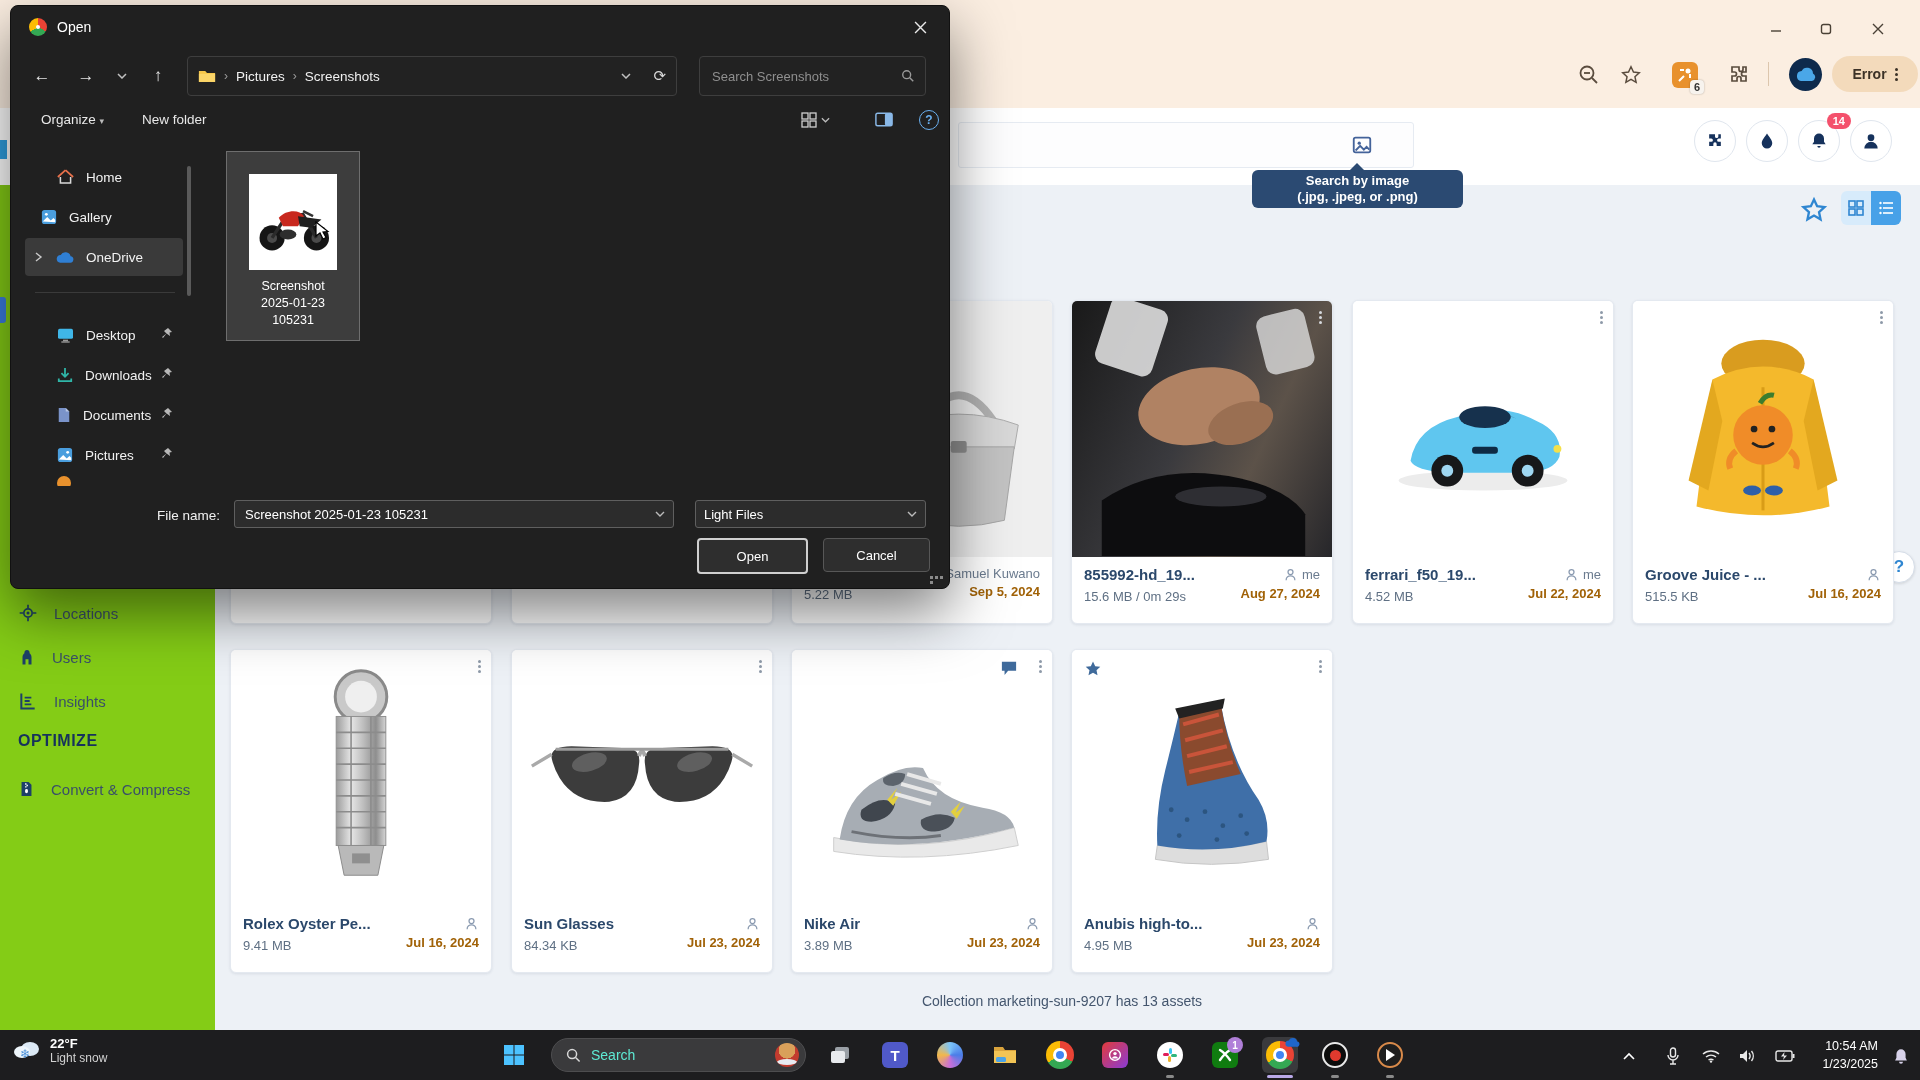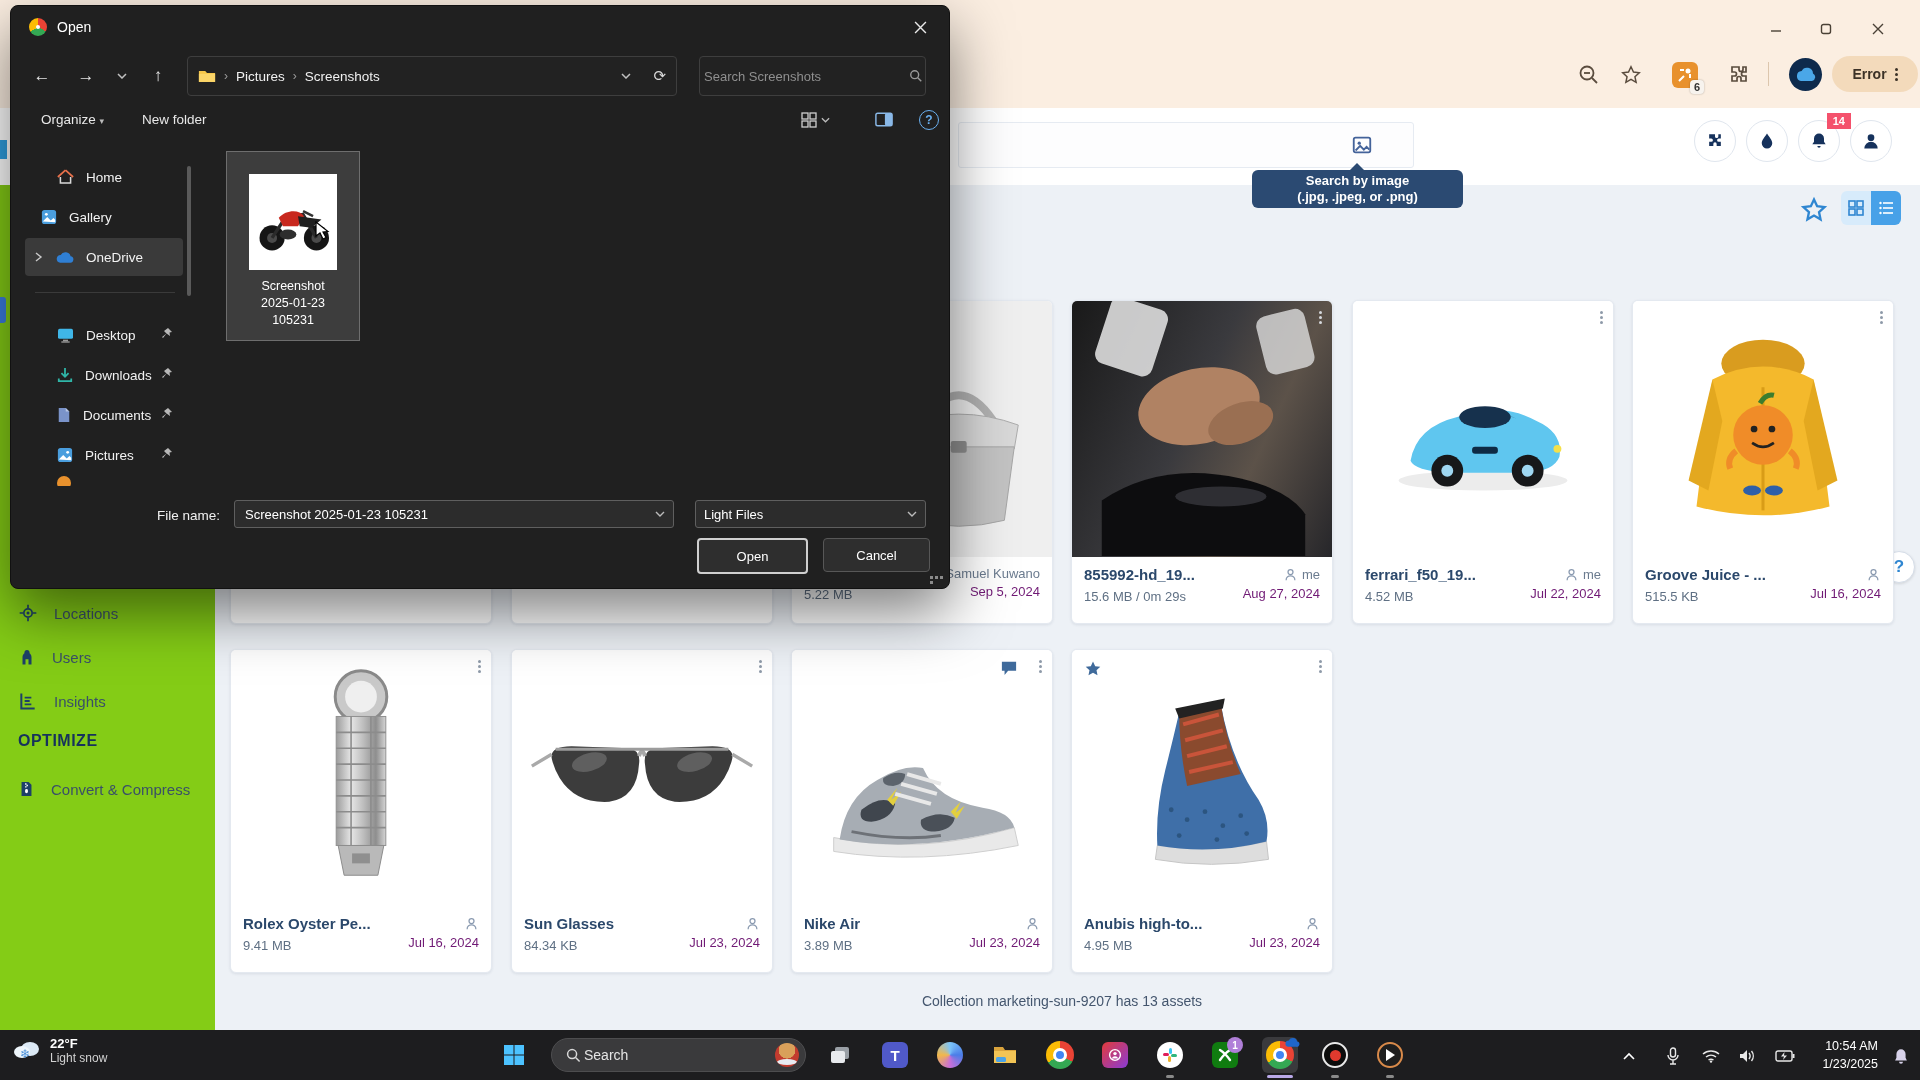--- a/index.html
+++ b/index.html
@@ -19,21 +19,21 @@
     font-size:14px;font-weight:bold;display:flex;align-items:center;justify-content:center;gap:8px;}
   .kebab-dots{display:flex;flex-direction:column;gap:2px;}
   .kebab-dots i{width:3px;height:3px;border-radius:50%;background:currentColor;}
 
   
   .app-header{top:108px;left:0;width:1920px;height:77px;background:#ffffff;}
   .app-search-strip{top:14px;left:958px;width:454px;height:44px;background:#fdfdfe;border:1px solid #e6ebf2;border-radius:3px;}
   .hdr-circle{top:12px;width:40px;height:40px;border-radius:50%;background:#fff;border:1px solid #e0e6ee;
     display:flex;align-items:center;justify-content:center;}
   .notif-badge{position:absolute;top:-8px;right:-12px;background:#f4516c;color:#fff;font-size:11px;font-weight:bold;
-    padding:2px 6px;border-radius:0;}
+    padding:2px 6px;border-radius:8px;}
   .app-content{top:185px;left:0;width:1920px;height:845px;background:#edf1f6;}
   .app-sidebar{top:185px;left:0;width:215px;height:845px;background:#84cc16;}
   .side-item{position:absolute;left:0;width:215px;height:34px;display:flex;align-items:center;gap:16px;padding-left:18px;box-sizing:border-box;
     color:#3a5068;font-size:15px;}
   .side-section{position:absolute;left:18px;color:#16325c;font-weight:bold;font-size:16px;letter-spacing:.5px;}
   .sel-sliver{top:297px;left:0;width:6px;height:26px;background:#3b7de0;border-radius:0 3px 3px 0;}
   .logo-sliver{top:140px;left:0;width:7px;height:19px;background:#2f9fe0;}
 
   .tooltip{top:170px;left:1252px;width:211px;height:38px;background:#2b4a72;border-radius:6px;color:#fff;
     display:flex;flex-direction:column;align-items:center;justify-content:center;font-size:13px;font-weight:bold;line-height:16px;z-index:5;}
@@ -50,38 +50,38 @@
 
   
   .card{position:absolute;width:262px;height:324px;background:#fff;border:1px solid #e4e9f0;border-radius:6px;
     box-shadow:0 1px 3px rgba(25,45,80,.10);box-sizing:border-box;}
   .card-img{width:100%;height:256px;border-radius:5px 5px 0 0;overflow:hidden;display:flex;align-items:center;justify-content:center;background:#fff;}
   .card-label{padding:9px 12px 0 12px;}
   .lbl-row{display:flex;justify-content:space-between;align-items:center;}
   .c-title{font-size:15px;font-weight:bold;color:#2b486b;white-space:nowrap;}
   .c-owner{display:flex;align-items:center;gap:4px;color:#6b7b8f;font-size:13px;}
   .c-size{font-size:13px;color:#5f7084;margin-top:6px;}
-  .c-date{font-size:13px;font-weight:normal;color:#701a75;}
+  .c-date{font-size:13px;font-weight:bold;color:#a16207;}
   .kebab{position:absolute;top:10px;right:10px;color:#8e9aa9;cursor:pointer;}
   .kebab.light{color:#d6d9de;}
   .corner-ic{position:absolute;top:10px;}
   .footer-status{top:993px;left:230px;width:1664px;text-align:center;color:#44566e;font-size:14px;}
 
   
   .dialog{top:5px;left:10px;width:940px;height:584px;background:#202020;border-radius:8px;z-index:10;
     box-shadow:0 24px 60px rgba(0,0,0,.5);border:1px solid #111;color:#e8e8e8;box-sizing:border-box;}
   .dlg-title{position:absolute;top:0;left:0;height:42px;display:flex;align-items:center;gap:10px;padding-left:18px;font-size:14px;color:#fff;}
   .dlg-close{position:absolute;top:6px;right:8px;width:42px;height:30px;display:flex;align-items:center;justify-content:center;color:#e8e8e8;font-size:15px;}
   .dlg-nav{position:absolute;top:50px;left:0;width:100%;height:40px;}
   .nav-btn{position:absolute;top:0;width:34px;height:40px;display:flex;align-items:center;justify-content:center;color:#e4e4e4;font-size:17px;}
   .crumb-bar{position:absolute;top:0;left:176px;width:490px;height:40px;border:1px solid #3e3e3e;border-radius:4px;
     background:#222;display:flex;align-items:center;gap:8px;padding:0 10px;box-sizing:border-box;font-size:13.5px;color:#f0f0f0;}
   .crumb-sep{color:#9a9a9a;font-size:12px;}
   .dlg-search{position:absolute;top:0;left:688px;width:227px;height:40px;border:1px solid #3e3e3e;border-radius:4px;background:#222;
-    display:flex;align-items:center;justify-content:space-between;padding:0 2px;box-sizing:border-box;}
+    display:flex;align-items:center;justify-content:space-between;padding:0 10px;box-sizing:border-box;}
   .dlg-search input{background:transparent;border:none;outline:none;color:#cfcfcf;font-size:13px;width:170px;font-family:"Liberation Sans",sans-serif;}
   .dlg-search input::placeholder{color:#8f8f8f;}
   .dlg-toolbar{position:absolute;top:98px;left:0;width:100%;height:36px;font-size:13.5px;color:#e8e8e8;}
   .dlg-sidebar{position:absolute;top:140px;left:0;width:182px;bottom:110px;}
   .tree-item{position:absolute;left:14px;width:158px;height:38px;border-radius:4px;display:flex;align-items:center;gap:12px;
     padding-left:10px;box-sizing:border-box;font-size:13.5px;color:#f2f2f2;}
   .tree-item.sel{background:#3a3a3a;}
   .tree-sep{position:absolute;left:24px;width:140px;height:1px;background:#3a3a3a;}
   .tree-scroll{position:absolute;left:176px;top:20px;width:4px;height:130px;background:#5a5a5a;border-radius:2px;}
   .pin{position:absolute;right:10px;top:11px;}
@@ -107,21 +107,21 @@
   
   .taskbar{top:1030px;left:0;width:1920px;height:50px;background:#1d1d1f;z-index:20;}
   .tb-weather{position:absolute;left:12px;top:6px;display:flex;align-items:center;gap:8px;color:#fff;}
   .tb-weather .t1{font-size:13px;font-weight:bold;}
   .tb-weather .t2{font-size:12px;color:#d2d2d2;}
   .tb-item{position:absolute;top:7px;width:36px;height:36px;display:flex;align-items:center;justify-content:center;border-radius:6px;}
   .tb-item.active{background:#3a3a3d;}
   .run-bar{position:absolute;bottom:-5px;left:50%;transform:translateX(-50%);height:3px;border-radius:2px;background:#8a8a8a;width:8px;}
   .run-bar.wide{width:26px;background:#b9a8e8;}
   .tb-search{position:absolute;left:551px;top:8px;width:255px;height:34px;border-radius:17px;background:#3a3a3c;border:1px solid #4d4d4f;
-    display:flex;align-items:center;gap:3px;padding:0 6px 0 14px;box-sizing:border-box;color:#e5e5e5;font-size:14px;justify-content:flex-start;}
+    display:flex;align-items:center;gap:10px;padding:0 6px 0 14px;box-sizing:border-box;color:#5eead4;font-size:14px;justify-content:flex-start;}
   .tb-search .spacer{flex:1;}
   .tray-ic{position:absolute;top:13px;display:flex;align-items:center;justify-content:center;width:26px;height:26px;}
   .tb-clock{position:absolute;right:42px;top:7px;text-align:right;color:#fff;font-size:12.5px;line-height:18px;}
   .badge-1{position:absolute;top:-5px;right:-5px;width:16px;height:16px;border-radius:50%;background:#b07fd8;color:#fff;
     font-size:10px;font-weight:bold;display:flex;align-items:center;justify-content:center;}
   .cloud-ovl{position:absolute;top:-4px;right:-6px;}
 
   .chrome-ball{width:28px;height:28px;border-radius:50%;position:relative;
     background:conic-gradient(#ea4335 0 33%, #34a853 33% 66%, #fbbc05 66% 100%);}
   .chrome-ball::before{content:"";position:absolute;inset:7px;border-radius:50%;background:#fff;}

